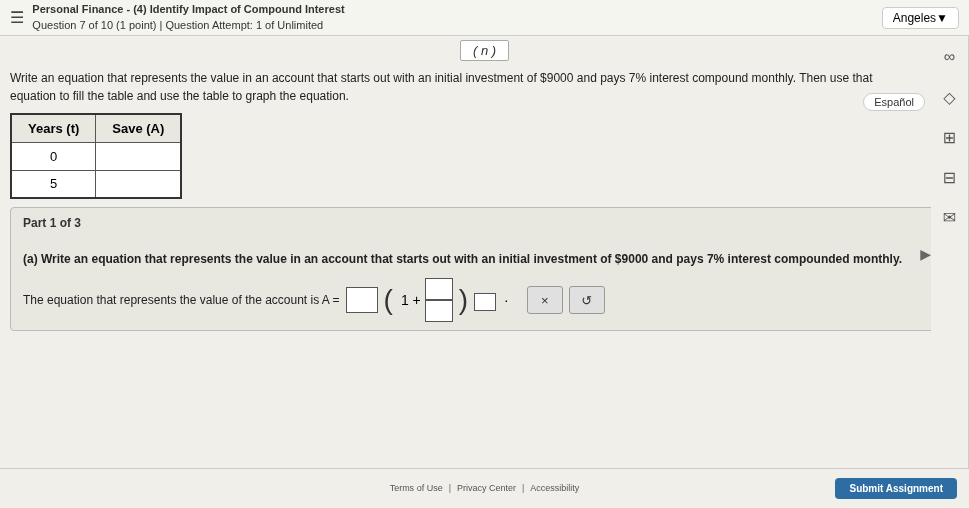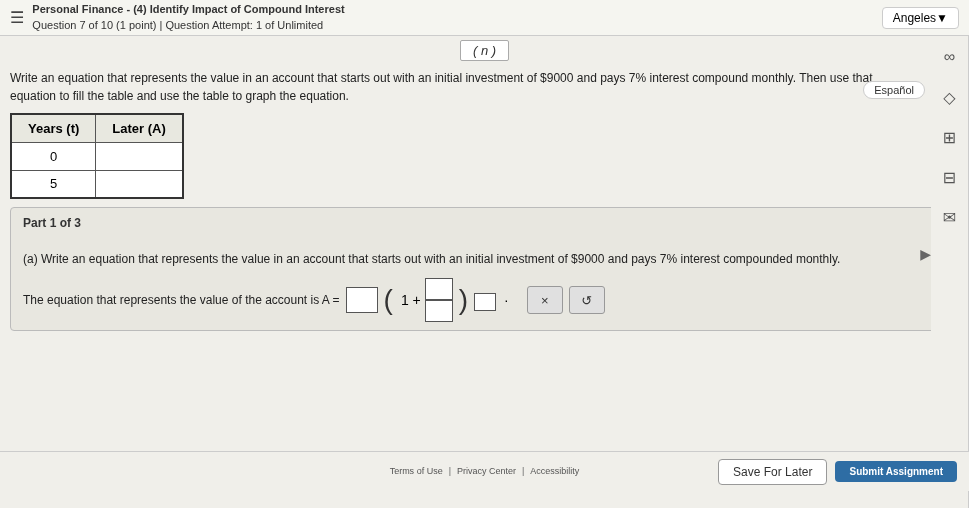--- a/index.html
+++ b/index.html
@@ -199,20 +199,21 @@
       font-size: 12px;
       font-weight: bold;
       color: #333;
       margin-bottom: 20px;
     }
     .part-question {
       font-size: 12px;
       color: #222;
       line-height: 1.5;
       margin-bottom: 10px;
+      font-weight: bold;
     }
 
     
     .equation-area {
       display: flex;
       align-items: center;
       gap: 6px;
       flex-wrap: wrap;
       margin-top: 8px;
     }
@@ -302,21 +303,21 @@
       cursor: pointer;
       display: flex;
       align-items: center;
       justify-content: center;
       color: #333;
     }
 
     
     .bottom-bar {
       position: absolute;
-      bottom: 17px;
+      bottom: 0;
       left: 0;
       right: 0;
       background: #f0efea;
       border-top: 1px solid #ccc;
       height: 40px;
       display: flex;
       align-items: center;
       justify-content: flex-end;
       padding: 0 12px;
       gap: 8px;
@@ -384,40 +385,40 @@
     <button class="user-btn">
       <span>Angeles</span>
       <span>▼</span>
     </button>
   </div>
 </div>
 
 <div class="main-content">
   <div class="content-area">
 
-    <div style="position:absolute; top:44px; right:44px; z-index:15;">
+    <div style="position:absolute; top:56px; right:44px; z-index:15;">
       <button class="espanol-btn">Español</button>
     </div>
 
     <div class="formula-area">
       <span class="formula-box">
         <span style="font-style:italic; font-size:13px;">
           ( <span>n</span> )
         </span>
       </span>
     </div>
 
     <div class="problem-text">Write an equation that represents the value in an account that starts out with an initial investment of $9000 and pays 7% interest compound monthly. Then use that equation to fill the table and use the table to graph the equation.</div>
 
     <div class="table-section">
       <table class="value-table">
         <thead>
           <tr>
             <th>Years (t)</th>
-            <th>Later (A)</th>
+            <th>Save (A)</th>
           </tr>
         </thead>
         <tbody id="table-body">
         <tr>
               <td>0</td>
               <td></td>
             </tr>
             <tr>
               <td>5</td>
               <td></td>
@@ -472,17 +473,16 @@
 </div>
 
 <div class="bottom-bar">
   <div class="footer-links">
     <a href="#">Terms of Use</a>
     <span>|</span>
     <a href="#">Privacy Center</a>
     <span>|</span>
     <a href="#">Accessibility</a>
   </div>
-  <button class="btn-save">Save For Later</button>
   <button class="btn-submit">Submit Assignment</button>
 </div>
 
 <div class="arrow-right">▶</div>
 
 </body></html>

